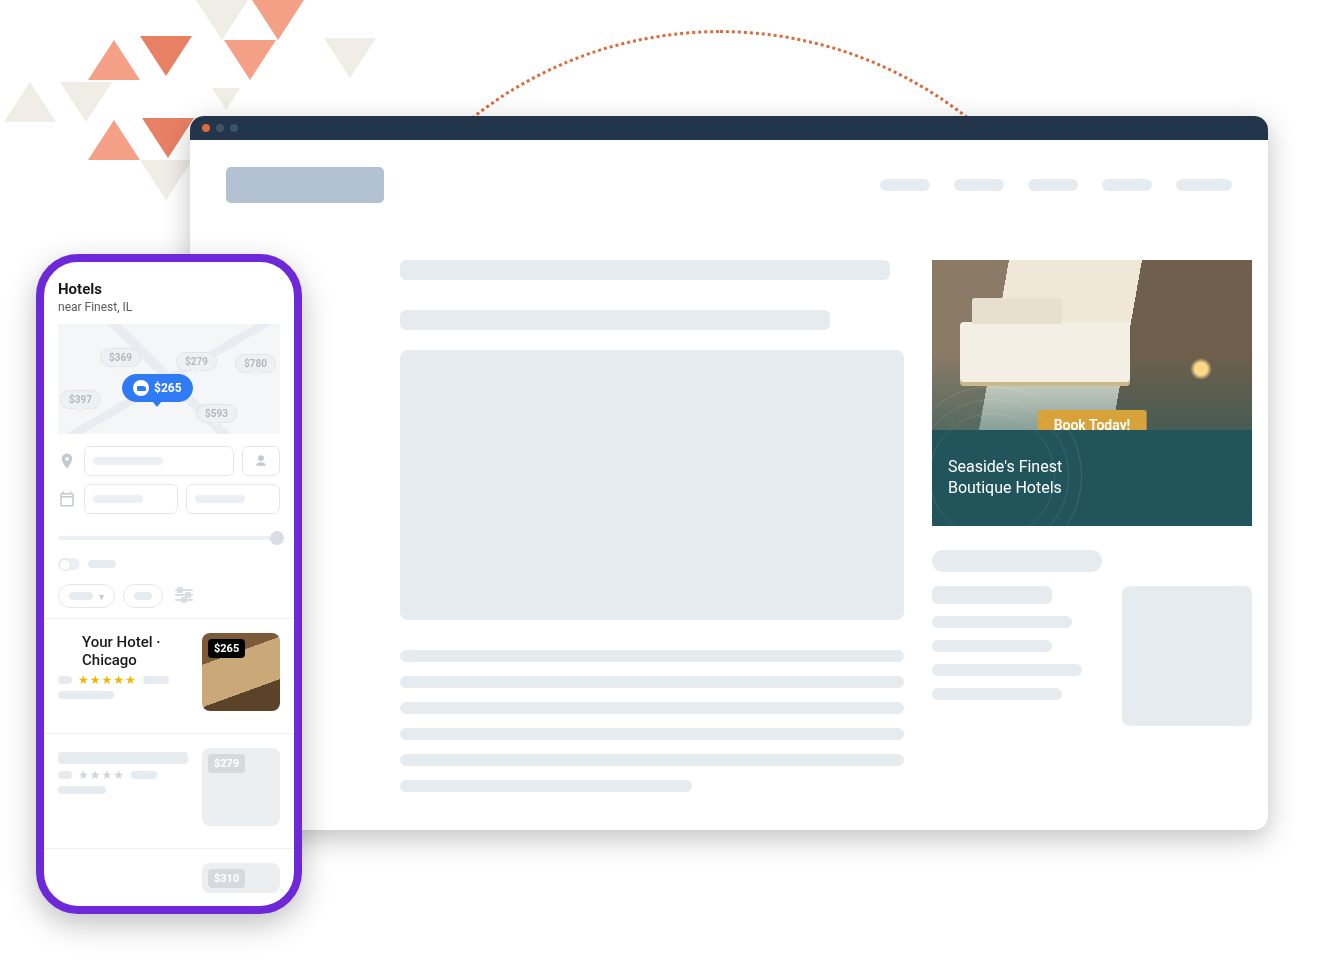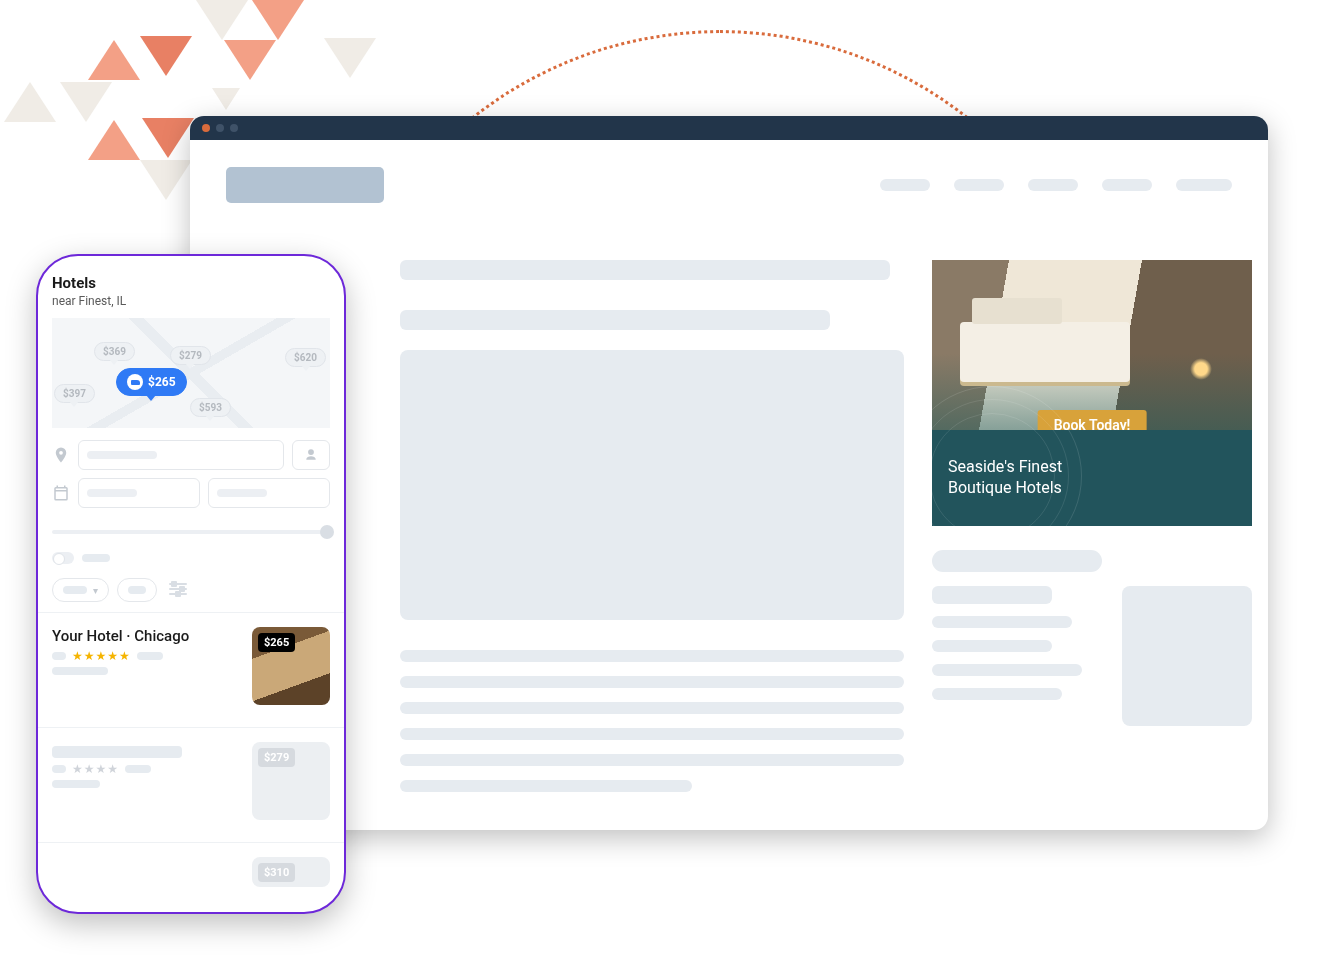--- a/index.html
+++ b/index.html
@@ -138,23 +138,23 @@
   .ad-phone { font-size: 14px; font-weight: 600; }
   .ad-right { font-size: 16px; line-height: 1.3; z-index: 1; max-width: 140px; }
 
   .side-ph-stack { display: flex; flex-direction: column; gap: 14px; }
   .side-row { display: flex; gap: 20px; }
 
   
   .phone {
     position: absolute;
     top: 254px; left: 36px;
-    width: 310px; height: 660px;
+    width: 266px; height: 660px;
     background: #fff;
-    border: 2px solid #6d28d9;
+    border: 8px solid #6d28d9;
     border-radius: 42px;
     box-shadow: 0 10px 30px rgba(0,0,0,0.25);
     overflow: hidden;
     z-index: 5;
     font-size: 13px;
     color: #1a1a1a;
   }
   .phone-inner { padding: 18px 14px 0; }
   .p-title { font-weight: 700; font-size: 15px; }
   .p-sub   { color: #5a5a5a; font-size: 12px; margin-top: 2px; }
@@ -219,21 +219,21 @@
   .sliders-icon div { height: 2px; background: #d9dee4; border-radius: 1px; position: relative; margin-bottom: 3px; }
   .sliders-icon div::after { content:""; position:absolute; top:-2px; width:6px; height:6px; background:#d9dee4; border-radius:1px; }
   .sliders-icon div:nth-child(1)::after { left: 2px; }
   .sliders-icon div:nth-child(2)::after { right: 2px; }
   .sliders-icon div:nth-child(3)::after { left: 6px; }
 
   .divider { height: 1px; background: #eef1f4; margin: 10px -14px; }
 
   .result { display: flex; gap: 10px; padding: 4px 0 12px; }
   .result .info { flex: 1; }
-  .result .name { font-size: 15px; font-weight: 500; }
+  .result .name { font-size: 15px; font-weight: 500; margin-left: 24px; }
   .stars { color: #f5b400; font-size: 12px; letter-spacing: 1px; }
   .stars.gray { color: #d0d4da; }
   .result .phrow { display:flex; gap:6px; align-items:center; margin-top:4px; }
   .result .phrow .ph { height:8px; border-radius:4px; }
   .thumb {
     width: 78px; height: 78px; border-radius: 8px; position: relative; overflow: hidden; flex-shrink: 0;
     background: linear-gradient(160deg, #7a5a38 0 30%, #caa878 30% 70%, #5c4228 70% 100%);
   }
   .thumb.gray { background: #eceff2; }
   .tag {
@@ -328,21 +328,21 @@
   </div>
 
   <div class="phone">
     <div class="phone-inner">
       <div class="p-title">Hotels</div>
       <div class="p-sub">near Finest, IL</div>
 
       <div class="map">
         <div class="pin" style="top:4px; left:42px;margin-top:20px;"><span>$369</span><span class="tail"></span></div>
         <div class="pin" style="top:28px; left:118px;"><span>$279</span><span class="tail"></span></div>
-        <div class="pin" style="top:30px; right:4px;"><span>$620</span><span class="tail"></span></div>
+        <div class="pin" style="top:30px; right:4px;"><span>$780</span><span class="tail"></span></div>
         <div class="pin" style="top:66px; left:2px;"><span>$397</span><span class="tail"></span></div>
         <div class="pin" style="top:80px; left:138px;"><span>$593</span><span class="tail"></span></div>
         <div class="pin active" style="top:50px; left:64px;">
           <span class="bed"></span>
           <span>$265</span>
           <span class="tail"></span>
         </div>
       </div>
 
       <div class="filters">

